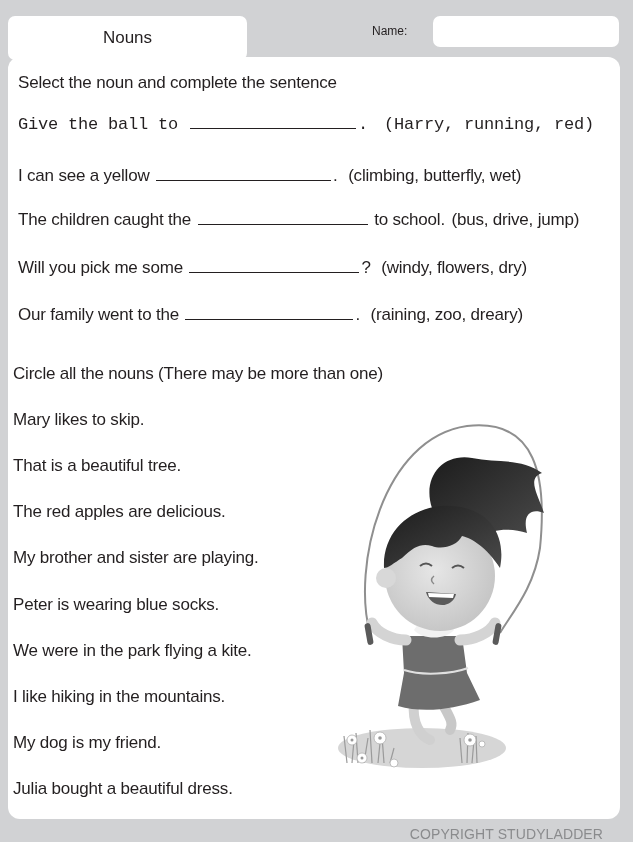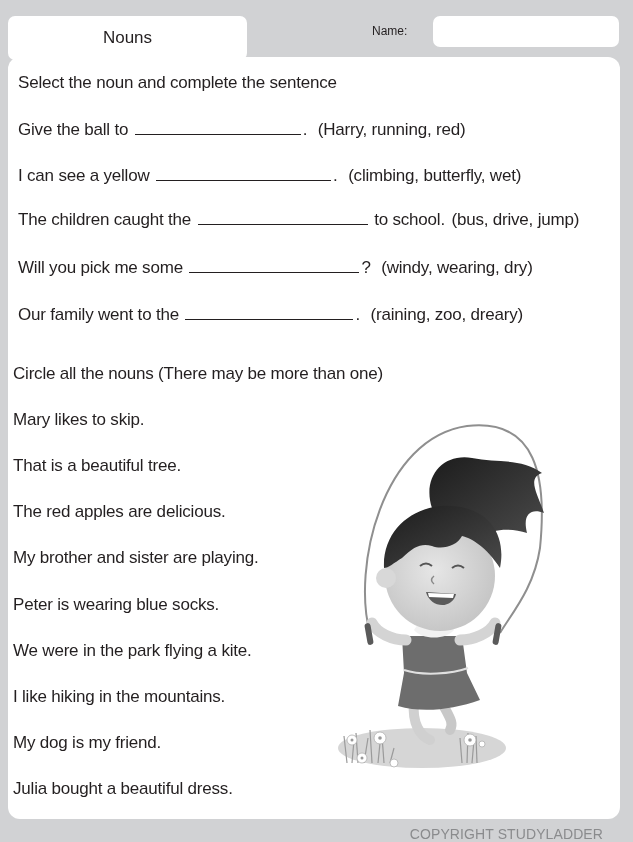--- a/index.html
+++ b/index.html
@@ -51,21 +51,21 @@
 <div class="title-box">
   <span>Nouns</span>
 </div>
 <span class="name-label">Name:</span>
 <input class="name-box" type="text" value="" style="">
 
 <div class="panel"></div>
 
 <div class="line" style="left:18px; top:72px;">Select the noun and complete the sentence</div>
 
-<div class="line" style="left:18px; top:118px;">
+<div class="line" style="left:18px; top:112px;font-family:Liberation Mono, monospace;">
   <span>Give the ball to</span>
   <span class="blank" style="width:166px;"></span><span>.</span>
   <span class="opts">(Harry, running, red)</span>
 </div>
 
 <div class="line" style="left:18px; top:164px;">
   <span>I can see a yellow</span>
   <span class="blank" style="width:175px;"></span><span>.</span>
   <span class="opts">(climbing, butterfly, wet)</span>
 </div>
@@ -73,21 +73,21 @@
 <div class="line" style="left:18px; top:208px;">
   <span>The children caught the</span>
   <span class="blank" style="width:170px;"></span>
   <span>to school.</span>
   <span class="opts" style="margin-left:2px;">(bus, drive, jump)</span>
 </div>
 
 <div class="line" style="left:18px; top:256px;">
   <span>Will you pick me some</span>
   <span class="blank" style="width:170px;"></span><span>?</span>
-  <span class="opts">(windy, wearing, dry)</span>
+  <span class="opts">(windy, flowers, dry)</span>
 </div>
 
 <div class="line" style="left:18px; top:303px;">
   <span>Our family went to the</span>
   <span class="blank" style="width:168px;"></span><span>.</span>
   <span class="opts">(raining, zoo, dreary)</span>
 </div>
 
 <div class="line" style="left:13px; top:363px;">Circle all the nouns (There may be more than one)</div>
 <div class="line" style="left:13px; top:409px;">Mary likes to skip.</div>

